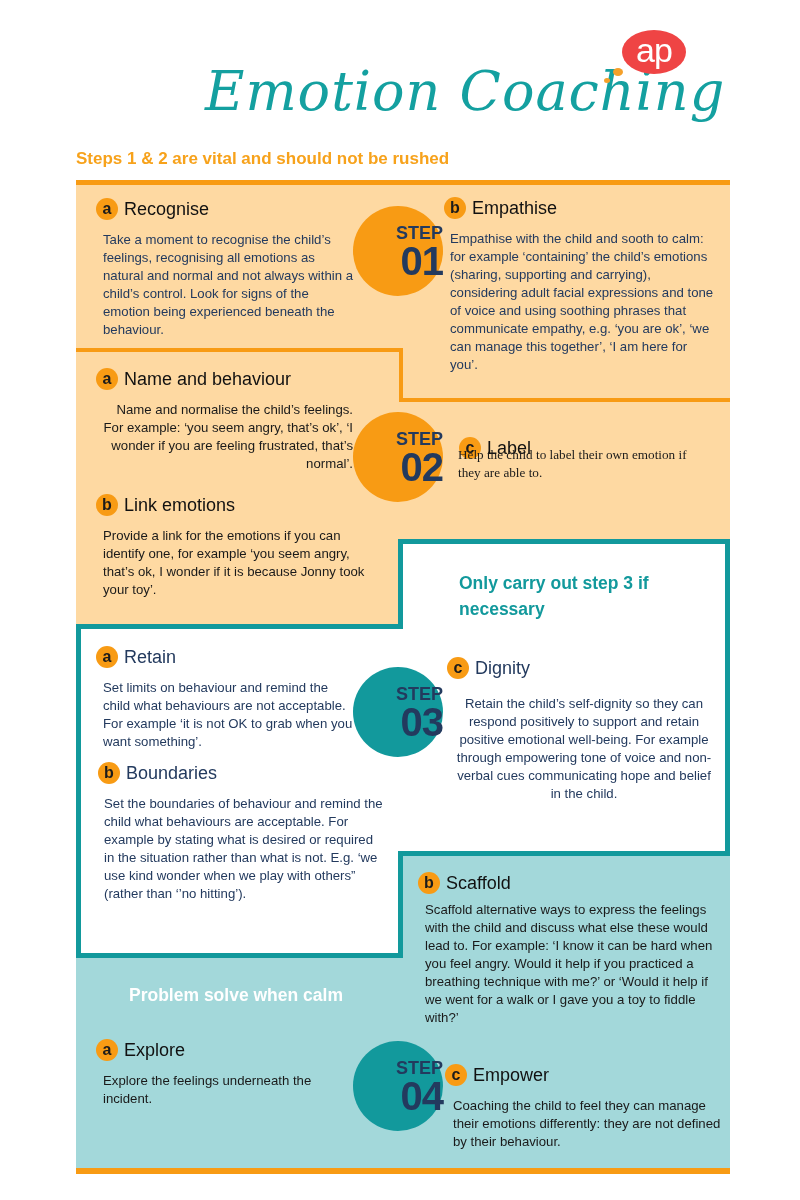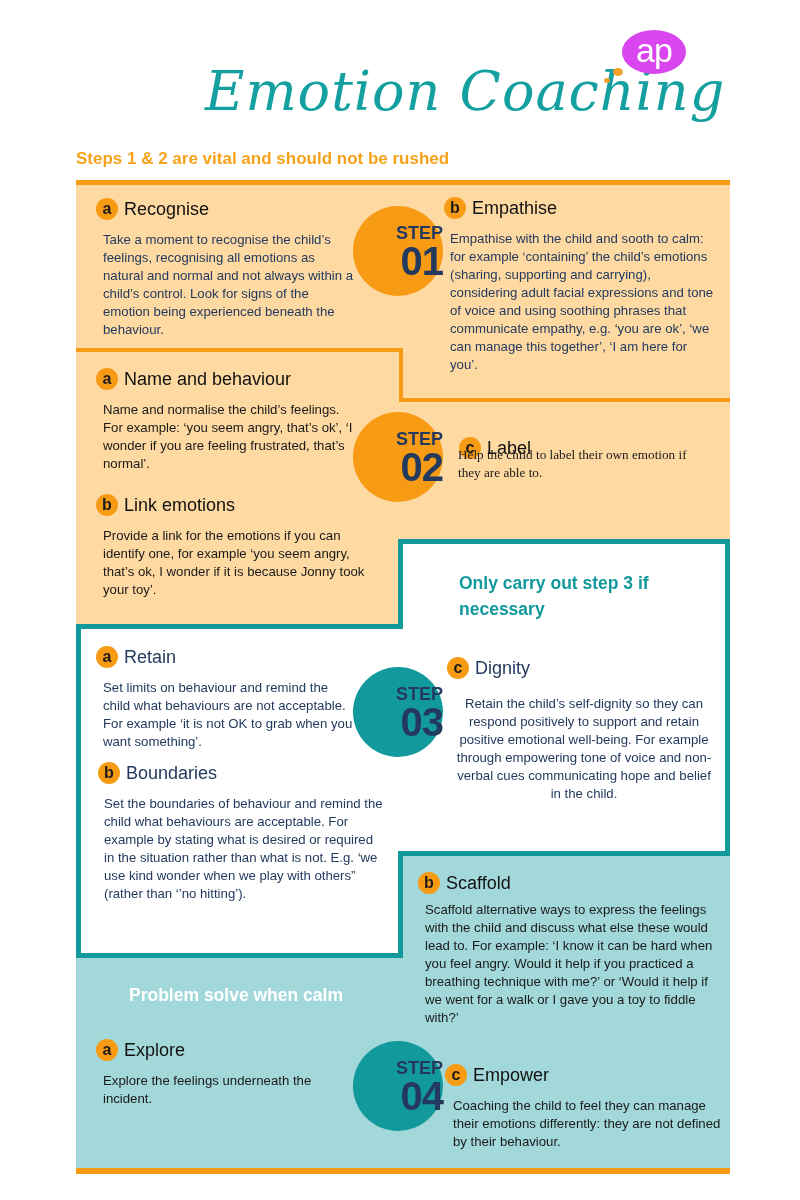--- a/index.html
+++ b/index.html
@@ -10,21 +10,21 @@
 
   
   .title {
     position: absolute; left: 205px; top: 60px; width: 420px;
     font-family: "DejaVu Serif", "Liberation Serif", serif;
     font-style: italic; font-size: 54px; color: #14a0a0; letter-spacing: 1px;
     white-space: nowrap;
   }
   .logo-bubble {
     position: absolute; left: 622px; top: 30px; width: 64px; height: 44px;
-    border-radius: 50%; background: #d946ef; color: #fff;
+    border-radius: 50%; background: #ef4444; color: #fff;
     font-family: "Liberation Sans", sans-serif; font-size: 34px; line-height: 40px;
     text-align: center; letter-spacing: -1px;
   }
   .dot1 { position: absolute; left: 613px; top: 68px; width: 10px; height: 8px; border-radius: 50%; background: #f5a02a; }
   .dot2 { position: absolute; left: 604px; top: 78px; width: 6px; height: 5px; border-radius: 50%; background: #f5a02a; }
 
   .subtitle {
     position: absolute; left: 76px; top: 149px;
     font-family: "Liberation Sans", sans-serif; font-weight: bold;
     font-size: 17px; color: #f7a21b; white-space: nowrap;
@@ -120,21 +120,21 @@
 <div class="head" style="left:444px; top:197px;">
   <span class="badge">b</span>
   <span>Empathise</span>
 </div>
 <div class="body-text" style="left:450px; top:230px; width:265px;">Empathise with the child and sooth to calm: for example ‘containing’ the child’s emotions (sharing, supporting and carrying), considering adult facial expressions and tone of voice and using soothing phrases that communicate empathy, e.g. ‘you are ok’, ‘we can manage this together’, ‘I am here for you’.</div>
 
 <div class="head" style="left:96px; top:368px;">
   <span class="badge">a</span>
   <span>Name and behaviour</span>
 </div>
-<div class="body-text dark" style="left:103px; top:401px; width:250px;">Name and normalise the child’s feelings. For example: ‘you seem angry, that’s ok’, ‘I wonder if you are feeling frustrated, that’s normal’.</div>
+<div class="body-text dark" style="left:103px; top:401px; width:250px;text-align:right;">Name and normalise the child’s feelings. For example: ‘you seem angry, that’s ok’, ‘I wonder if you are feeling frustrated, that’s normal’.</div>
 
 <div class="step o" style="left:353px; top:412px;">
   <span class="s-lbl">STEP</span>
   <span class="s-num">02</span>
 </div>
 
 <div class="head" style="left:96px; top:494px;">
   <span class="badge">b</span>
   <span>Link emotions</span>
 </div>

